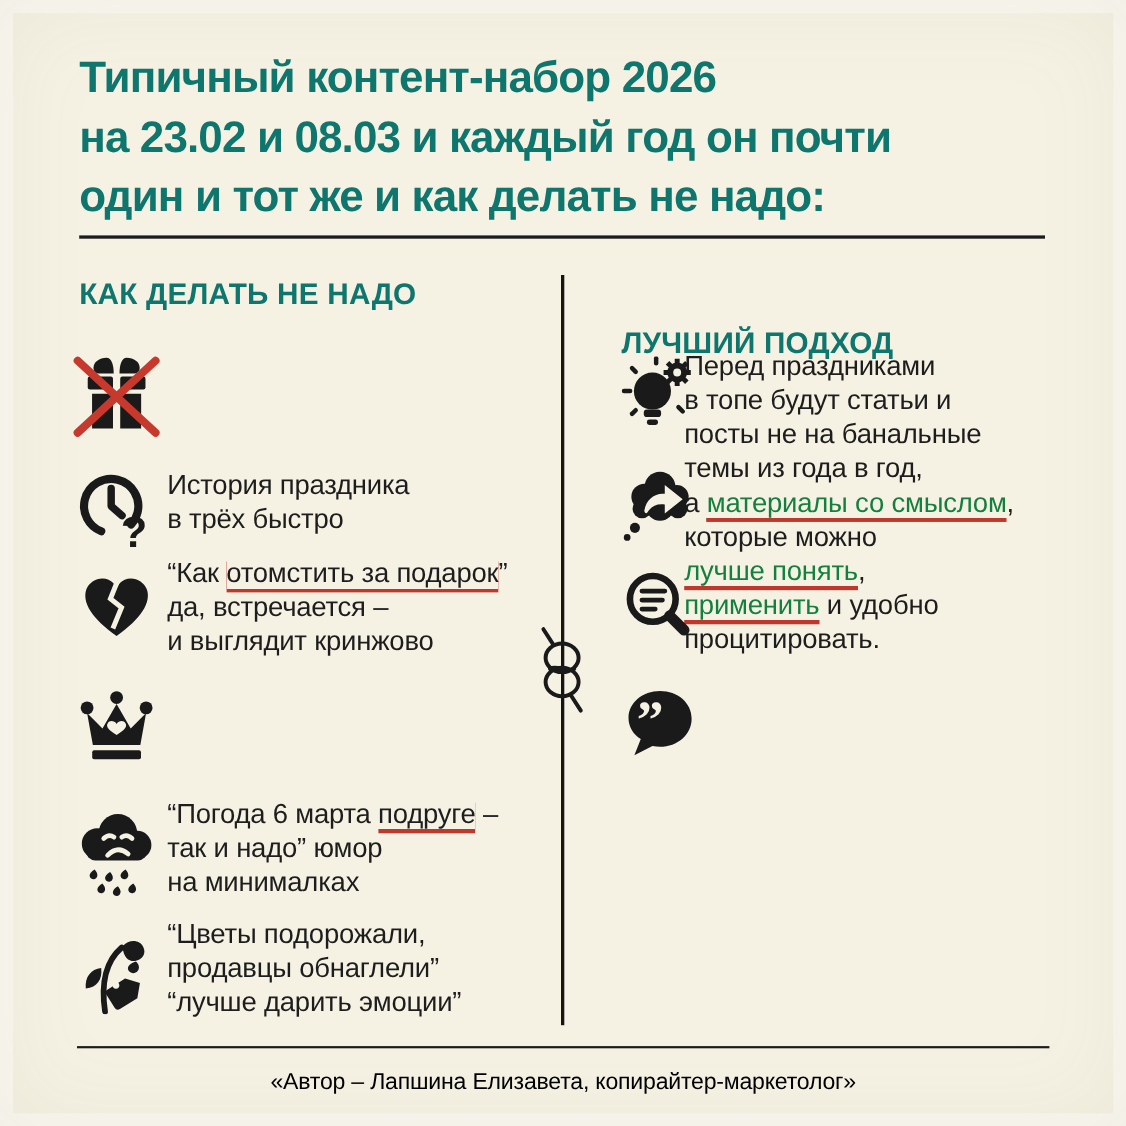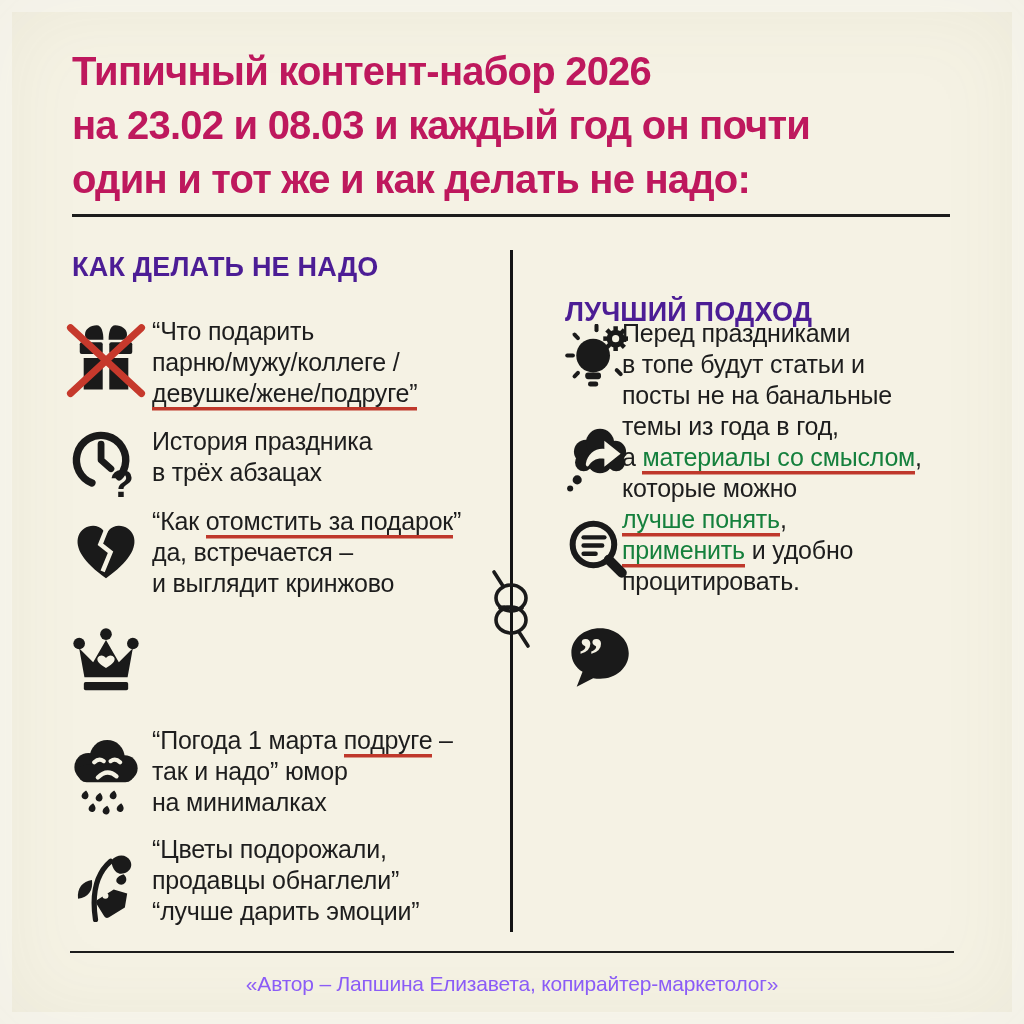--- a/index.html
+++ b/index.html
@@ -9,26 +9,26 @@
     background:#efece0;
   }
   .canvas{
     position:relative;width:1024px;height:1024px;overflow:hidden;
     background:#f5f2e4;
     box-shadow:inset 0 0 0 12px rgba(255,255,255,.35), inset 0 0 90px rgba(120,110,80,.08);
     color:#1a1a1a;
   }
   .title{
     position:absolute;top:44px;left:72px;width:890px;
-    font-size:40px;line-height:54px;font-weight:700;color:#be185d;
+    font-size:40px;line-height:54px;font-weight:700;color:#0f766e;
     letter-spacing:-.8px;white-space:pre-line;
   }
   .hr-title{position:absolute;top:214px;left:72px;width:878px;height:2.5px;background:#1c1c1c;}
   .col-header{
-    position:absolute;top:252px;font-size:27px;font-weight:700;color:#4c1d95;letter-spacing:.2px;
+    position:absolute;top:252px;font-size:27px;font-weight:700;color:#0f766e;letter-spacing:.2px;
   }
   .col-header.left{left:72px;}
   .col-header.right{left:565px;margin-top:45px;}
   .v-divider{position:absolute;left:510px;top:250px;width:2.5px;height:682px;background:#141414;}
   .knot{position:absolute;left:482px;top:556px;}
 
   .item{
     position:absolute;left:60px;width:430px;display:flex;align-items:flex-start;
   }
   .item .icon-box{width:92px;flex:0 0 92px;display:flex;justify-content:center;}
@@ -39,21 +39,21 @@
   .m-u{box-shadow:0 3.5px 0 #bf382b;}
   .m-r{color:#15803d;box-shadow:0 3.5px 0 #bf382b;}
 
   .right-col{position:absolute;left:565px;top:318px;width:400px;}
   .right-text{margin-left:57px;}
   .right-icon{position:absolute;left:0;}
 
   .hr-footer{position:absolute;top:951px;left:70px;width:884px;height:2px;background:#1c1c1c;}
   .footer{
     position:absolute;top:972px;left:0;width:1024px;text-align:center;
-    font-size:21px;font-weight:500;color:#8b5cf6;letter-spacing:-.2px;
+    font-size:21px;font-weight:500;color:#000000;letter-spacing:-.2px;
   }
   svg{display:block;}
 </style>
 </head>
 <body>
 
 <div class="canvas">
 
   <div class="title">Типичный контент-набор 2026
 на 23.02 и 08.03 и каждый год он почти
@@ -85,35 +85,32 @@
           <rect x="34.5" y="20" width="17.5" height="9" rx="1.5"></rect>
           <path d="M15 32h14.5v24H15z"></path>
           <path d="M34.5 32H49v24H34.5z"></path>
         </g>
         <g stroke="#c6392c" stroke-width="5.5" stroke-linecap="round">
           <path d="M5 9 59 59"></path>
           <path d="M59 9 5 59"></path>
         </g>
       </svg>
     </div>
-    <div class="txt"><span>“Что подарить
-парню/мужу/коллеге /
-</span><span class="m-u">девушке/жене/подруге”</span></div>
   </div>
 
   <div class="item" style="top:426px">
     <div class="icon-box">
       <svg width="74" height="74" viewBox="0 0 60 60" style="margin-top:2px">
         <circle cx="26" cy="26" r="20" fill="none" stroke="#1a1a1a" stroke-width="6" stroke-linecap="round" stroke-dasharray="10 24 91.7" transform="rotate(14 26 26)"></circle>
         <path d="M26 13v13l8 7" fill="none" stroke="#1a1a1a" stroke-width="5.5" stroke-linecap="round" stroke-linejoin="round"></path>
         <text x="33" y="56" font-size="32" font-weight="700" fill="#1a1a1a" font-family="Liberation Sans, sans-serif">?</text>
       </svg>
     </div>
     <div class="txt"><span>История праздника
-в трёх абзацах</span></div>
+в трёх быстро</span></div>
   </div>
 
   <div class="item" style="top:506px">
     <div class="icon-box">
       <svg width="72" height="68" viewBox="0 0 64 60" style="margin-top:10px">
         <path d="M32 55C12 41 4 28 7.5 17.5 10 10.5 18.5 6.5 25.5 9.5c3 1.3 5 3.7 6.5 6.8 1.5-3.1 3.5-5.5 6.5-6.8 7-3 15.5 1 18 8C60 28 52 41 32 55z" fill="#1a1a1a"></path>
         <path d="M33 10 27 25l9 7-7 17" stroke="#f5f2e4" stroke-width="4" fill="none"></path>
       </svg>
     </div>
     <div class="txt"><span>“Как </span><span class="m-u">отомстить за подарок</span><span>”
@@ -153,21 +150,21 @@
         <g fill="#1a1a1a">
           <path d="M15 49c2 2.4 2.8 4.6 1.4 6.4-1.6 2-4.6 1.2-5.2-1-0.5-1.8 1.2-4 3.8-5.4z"></path>
           <path d="M27 51c2 2.4 2.8 4.6 1.4 6.4-1.6 2-4.6 1.2-5.2-1-0.5-1.8 1.2-4 3.8-5.4z"></path>
           <path d="M39 49c2 2.4 2.8 4.6 1.4 6.4-1.6 2-4.6 1.2-5.2-1-0.5-1.8 1.2-4 3.8-5.4z"></path>
           <path d="M21 60c2 2.4 2.8 4.6 1.4 6.4-1.6 2-4.6 1.2-5.2-1-0.5-1.8 1.2-4 3.8-5.4z"></path>
           <path d="M33 62c2 2.4 2.8 4.6 1.4 6.4-1.6 2-4.6 1.2-5.2-1-0.5-1.8 1.2-4 3.8-5.4z"></path>
           <path d="M45 60c2 2.4 2.8 4.6 1.4 6.4-1.6 2-4.6 1.2-5.2-1-0.5-1.8 1.2-4 3.8-5.4z"></path>
         </g>
       </svg>
     </div>
-    <div class="txt"><span>“Погода 1 марта </span><span class="m-u">подруге</span><span> –
+    <div class="txt"><span>“Погода 6 марта </span><span class="m-u">подруге</span><span> –
 так и надо” юмор
 на минималках</span></div>
   </div>
 
   <div class="item" style="top:834px">
     <div class="icon-box">
       <svg width="78" height="84" viewBox="0 0 64 72" style="margin-top:4px">
         <path d="M23 70C20 50 22 32 36 20" stroke="#1a1a1a" stroke-width="4.5" fill="none" stroke-linecap="round"></path>
         <g fill="#1a1a1a">
           <path d="M36 20c4-7 12-8 16-3 3.6 4.4 1.4 10-4 12-4 1.5-9 0-12-9z" transform="rotate(12 40 22)"></path>

